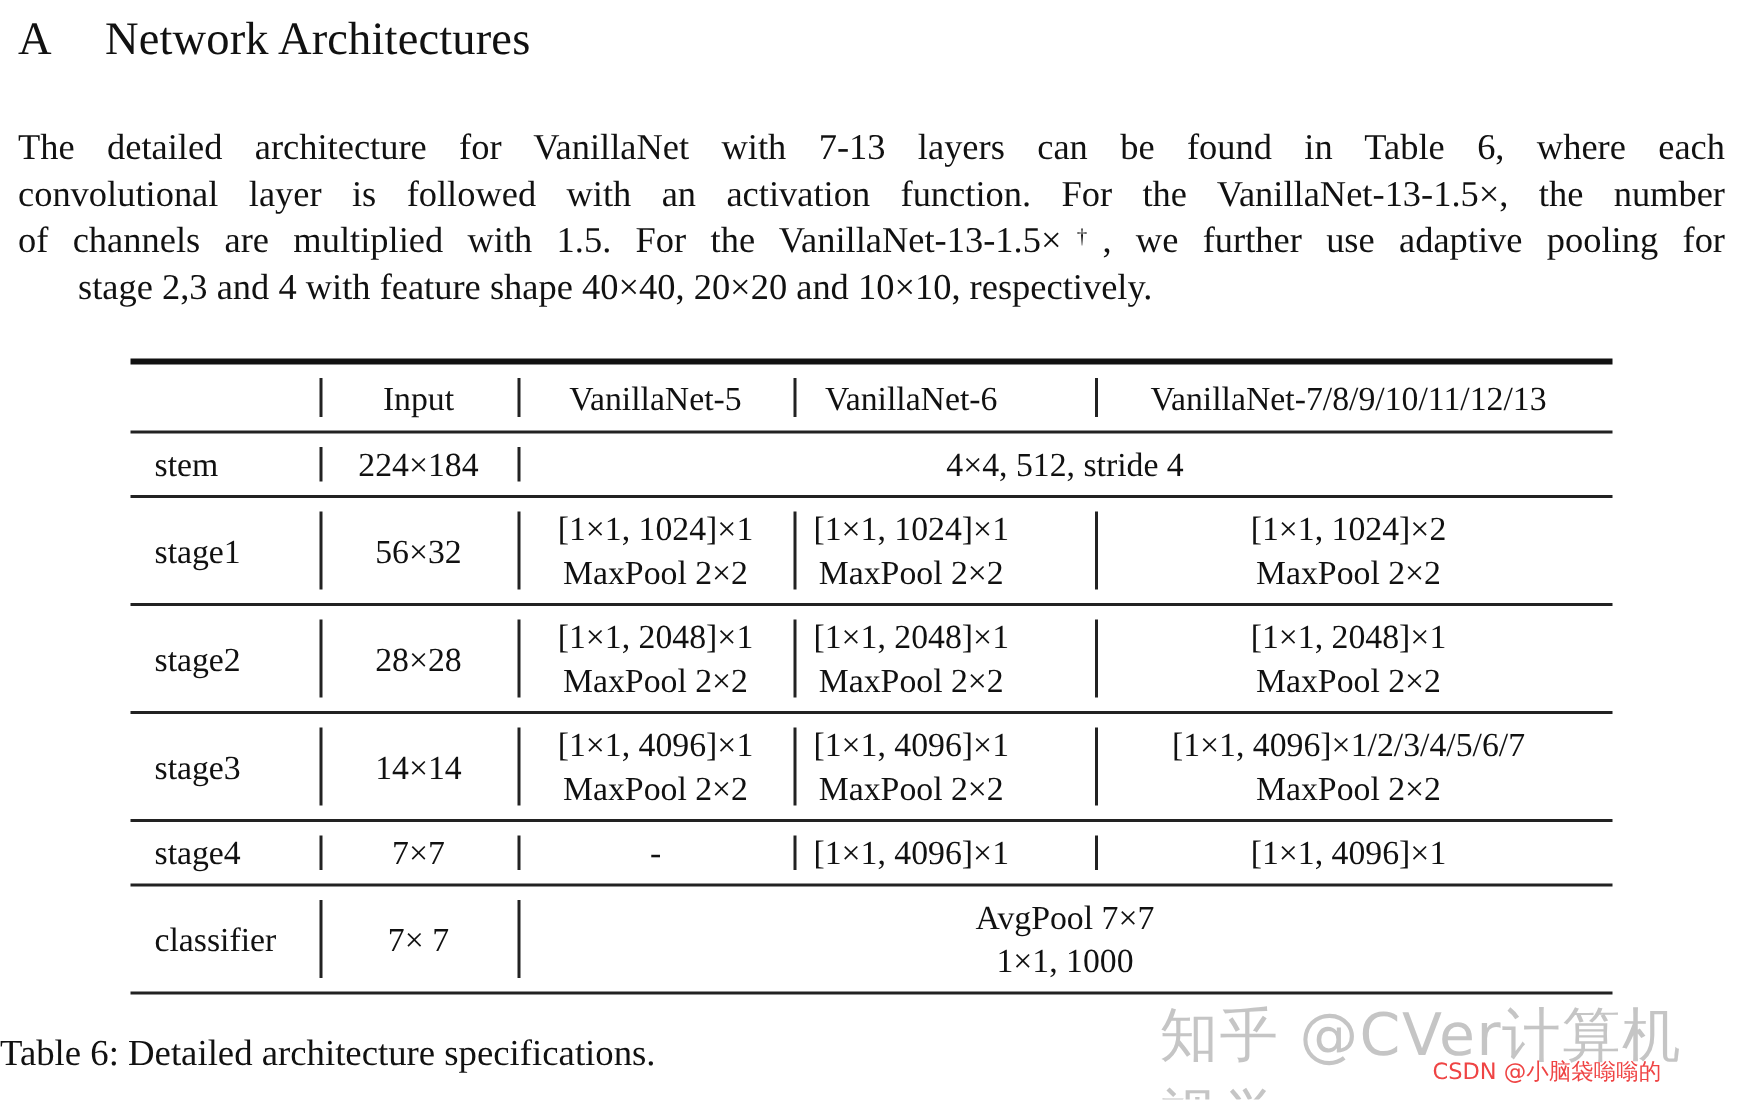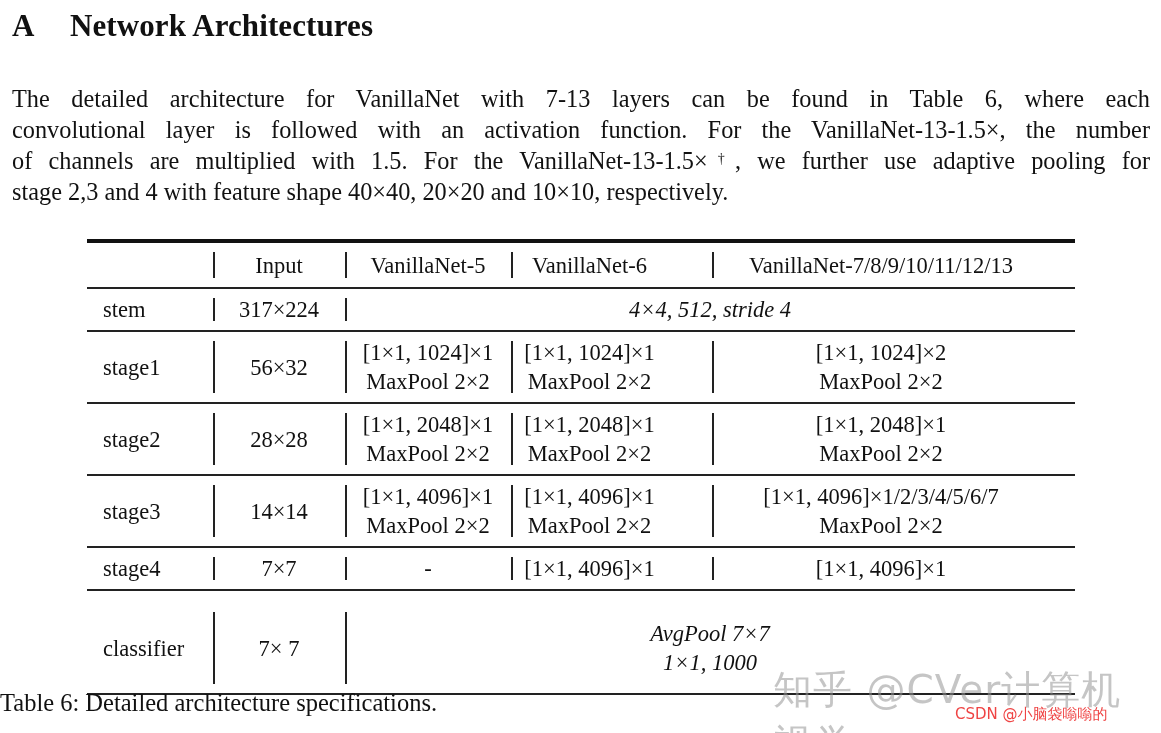--- a/index.html
+++ b/index.html
@@ -2,57 +2,57 @@
 <html><head>
 <meta charset="utf-8">
 <style>
   html, body { margin:0; padding:0; background:#ffffff; }
   body {
     width:1161px; height:733px; position:relative; overflow:hidden;
     font-family:"Liberation Serif","DejaVu Serif",serif; color:#111;
   }
   .heading {
     position:absolute; left:12px; top:8px;
-    font-size:31px; font-weight:bold; letter-spacing:0.1px;
+    font-size:31px; font-weight:normal; letter-spacing:0.1px;
   }
   .heading .num { display:inline-block; width:58px; }
   .para {
     position:absolute; left:12px; top:83px; width:1138px;
     font-size:24.3px; line-height:31px; text-align:justify;
   }
   .para p { margin:0; text-align:justify; text-align-last:justify; }
-  .para p.last { text-align-last:left; }
+  .para p.last { text-align-last:left;margin-left:40px; }
   sup { font-size:14px; vertical-align:top; position:relative; top:-2px; }
 
   .tbl {
     position:absolute; left:87px; top:239px; width:988px;
     font-size:22.5px;
   }
   .rule-thick { height:4px; background:#111; }
   .rule { height:2px; background:#222; }
   .row { position:relative; display:flex; }
   .cell {
     display:flex; flex-direction:column; justify-content:center; align-items:center;
     line-height:29px; position:relative; box-sizing:border-box;
   }
   .cell.first { align-items:flex-start; padding-left:16px; }
   .sep::before {
     content:""; position:absolute; left:0; top:9px; bottom:9px; width:1.5px; background:#222;
   }
   .c0 { width:126px; }
   .c1 { width:132px; }
-  .c2 { width:166px; }
+  .c2 { width:184px; }
   .c3 { width:157px; }
   .c4 { width:338px;margin-left:44px; }
-  .span3 { width:730px;font-style:italic; }
+  .span3 { width:730px; }
   .h-head { height:44px; }
   .h-stem { height:41px; }
   .h-stage { height:70px; }
   .h-s4 { height:41px; }
-  .h-cls { height:90px;margin-top:12px; }
+  .h-cls { height:70px; }
 
   .caption {
     position:absolute; left:0; width:1161px; top:689px;
     text-align:left; font-size:24.5px;
   }
   .wm-zhihu {
     position:absolute; left:773px; top:663px;
     font-family:"DejaVu Sans","Liberation Sans",sans-serif;
     font-size:39px; color:rgba(150,150,150,0.55); letter-spacing:1px;
   }
@@ -83,21 +83,21 @@
     <div class="cell first c0"></div>
     <div class="cell c1 sep">Input</div>
     <div class="cell c2 sep">VanillaNet-5</div>
     <div class="cell c3 sep">VanillaNet-6</div>
     <div class="cell c4 sep">VanillaNet-7/8/9/10/11/12/13</div>
   </div>
   <div class="rule"></div>
 
   <div class="row h-stem">
     <div class="cell first c0">stem</div>
-    <div class="cell c1 sep">317×224</div>
+    <div class="cell c1 sep">224×184</div>
     <div class="cell span3 sep">4×4, 512, stride 4</div>
   </div>
   <div class="rule"></div>
 
   <div class="row h-stage">
     <div class="cell first c0">stage1</div>
     <div class="cell c1 sep">56×32</div>
     <div class="cell c2 sep">
         <span>[1×1, 1024]×1</span>
         <span>MaxPool 2×2</span>

